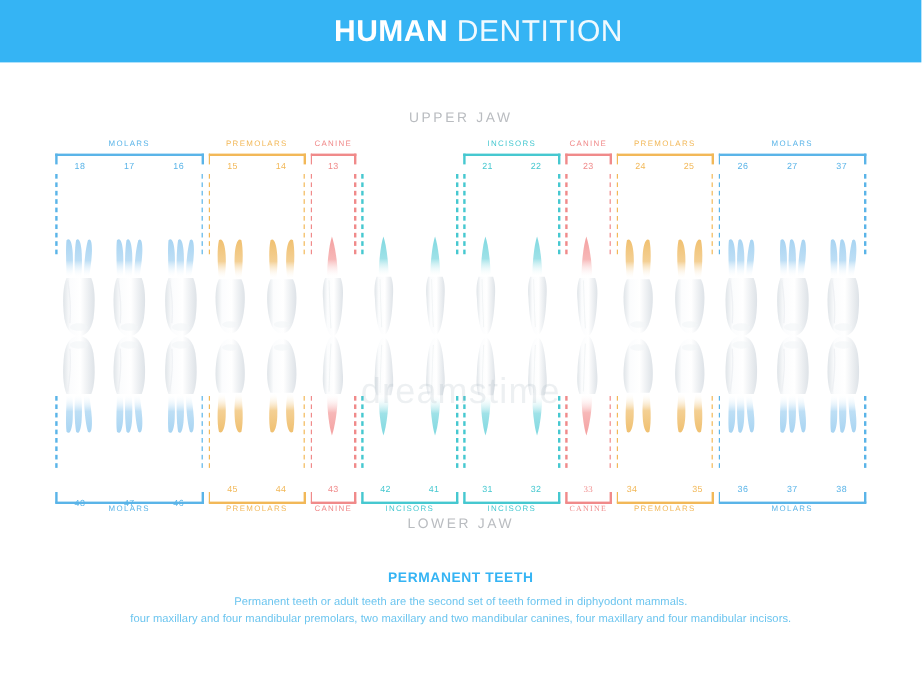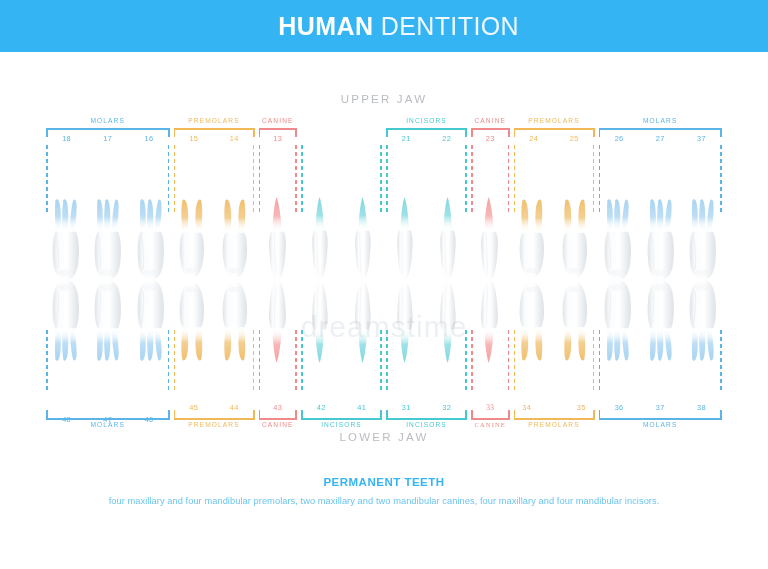--- a/index.html
+++ b/index.html
@@ -1034,14 +1034,15 @@
       <ellipse cx="20" cy="73" rx="8" ry="3" fill="#f1f4f6" opacity=".55"></ellipse>
         </svg>
       </div>
     </div>
   </div>
 
 <div class="wm">dreamstime</div>
 
 <div class="footer" id="footer-heading">PERMANENT TEETH</div>
 <div class="footer" id="footer-body">
+  <div>Permanent teeth or adult teeth are the second set of teeth formed in diphyodont mammals.</div>
   <div>four maxillary and four mandibular premolars, two maxillary and two mandibular canines, four maxillary and four mandibular incisors.</div>
 </div>
 
 </body></html>

